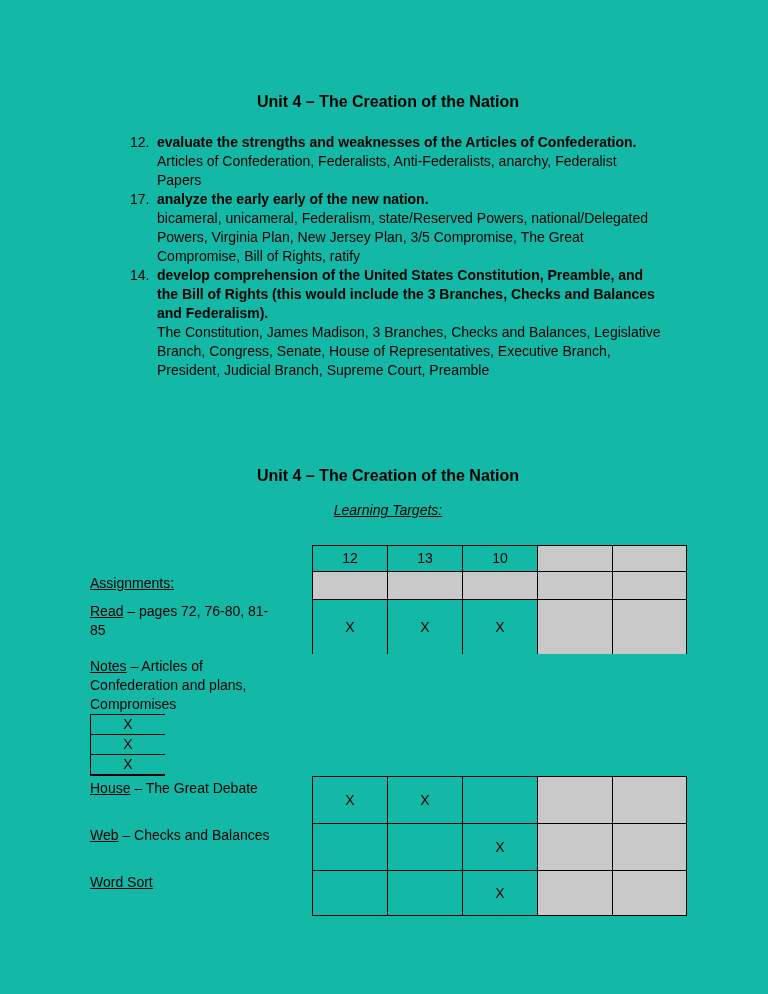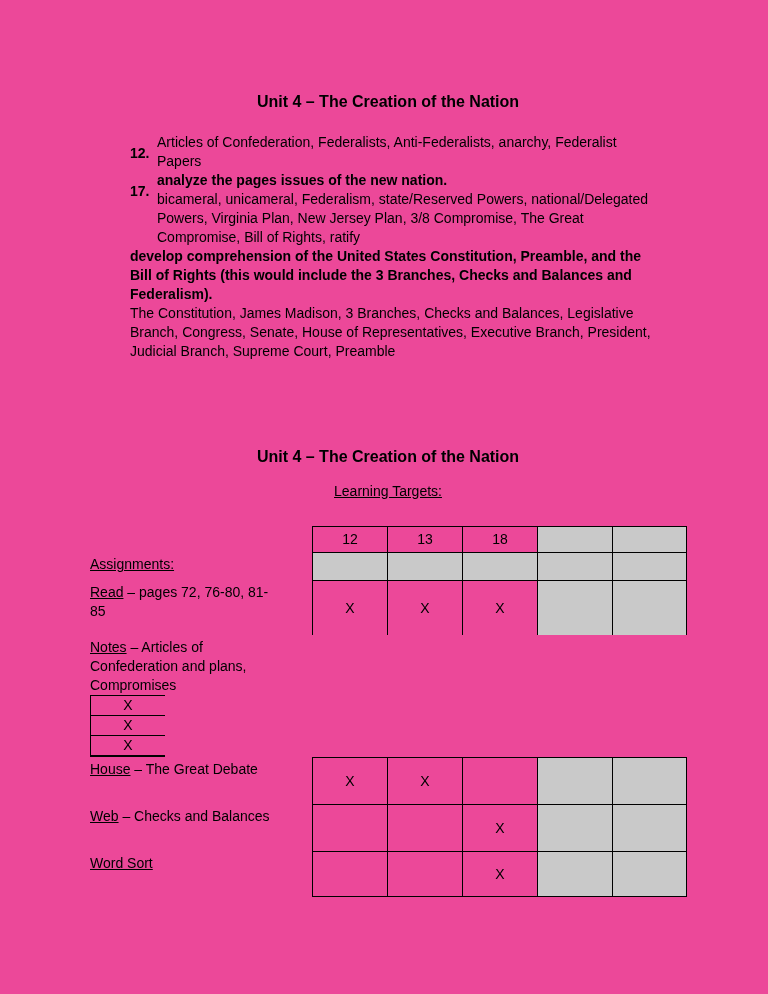--- a/index.html
+++ b/index.html
@@ -1,47 +1,48 @@
 <!DOCTYPE html>
 <html style="--shade: #c9c9c9;"><head>
 <meta charset="utf-8">
 <style>
   * { box-sizing: border-box; }
   html, body { margin: 0; padding: 0; background: #ffffff; }
   .page {
     width: 768px;
     height: 994px;
-    background: #ec4899;
+    background: #14b8a6;
     color: #000;
     font-family: "Liberation Sans", "DejaVu Sans", sans-serif;
     font-size: 14px;
     line-height: 19px;
     padding: 92px 82px 40px 90px;
     position: relative;
     overflow: hidden;
   }
   .title {
     font-size: 16px;
     line-height: 20px;
     font-weight: bold;
     text-align: center;
     margin: 0 0 21px 0;
   }
   .section-row { display: flex; }
   .sec-num { width: 45px; flex: none; }
   .sec-title { font-weight: bold; }
   .objectives { margin-left: 40px; padding-right: 24px; }
   .obj { display: flex; }
-  .obj-num { width: 27px; flex: none; font-weight: bold; margin-top: 11px; }
+  .obj-num { width: 27px; flex: none; font-weight: normal; }
   .obj-body { flex: 1; }
   .obj-goal { font-weight: bold; }
   .title2 { margin: 86px 0 0 0; }
   .lt-label {
     text-align: center;
     margin: 15px 0 25px 0;
+    font-style: italic;
   }
   .u { text-decoration: underline; }
   
   .ltable { width: 597px; }
   .trow { display: flex; }
   .rlabel {
     width: 222px;
     flex: none;
     padding: 3px 30px 0 0;
   }
@@ -71,52 +72,54 @@
 <div class="page">
 
   <div class="title">Unit 4 – The Creation of the Nation</div>
 
 
   <div class="objectives">
 
     <div class="obj">
       <span class="obj-num">12.</span>
       <div class="obj-body">
+        <div class="obj-goal">evaluate the strengths and weaknesses of the Articles of Confederation.</div>
         <div class="obj-vocab">Articles of Confederation, Federalists, Anti-Federalists, anarchy, Federalist Papers</div>
       </div>
     </div>
 
     <div class="obj">
       <span class="obj-num">17.</span>
       <div class="obj-body">
-        <div class="obj-goal">analyze the pages issues of the new nation.</div>
-        <div class="obj-vocab">bicameral, unicameral, Federalism, state/Reserved Powers, national/Delegated Powers, Virginia Plan, New Jersey Plan, 3/8 Compromise, The Great Compromise, Bill of Rights, ratify</div>
+        <div class="obj-goal">analyze the early early of the new nation.</div>
+        <div class="obj-vocab">bicameral, unicameral, Federalism, state/Reserved Powers, national/Delegated Powers, Virginia Plan, New Jersey Plan, 3/5 Compromise, The Great Compromise, Bill of Rights, ratify</div>
       </div>
     </div>
 
     <div class="obj">
+      <span class="obj-num">14.</span>
       <div class="obj-body">
         <div class="obj-goal">develop comprehension of the United States Constitution, Preamble, and the Bill of Rights (this would include the 3 Branches, Checks and Balances and Federalism).</div>
         <div class="obj-vocab">The Constitution, James Madison, 3 Branches, Checks and Balances, Legislative Branch, Congress, Senate, House of Representatives, Executive Branch, President, Judicial Branch, Supreme Court, Preamble</div>
       </div>
     </div>
 
   </div>
 
   <div class="title title2">Unit 4 – The Creation of the Nation</div>
 
   <div class="lt-label"><span class="u">Learning Targets:</span></div>
 
   <div class="ltable">
 
     <div class="trow r-header">
       <div class="rlabel"></div>
       <div class="cell">12</div>
       <div class="cell">13</div>
-      <div class="cell">18</div>
+      <div class="cell">10</div>
       <div class="cell shade"></div>
       <div class="cell shade"></div>
     </div>
 
     <div class="trow r-assign">
       <div class="rlabel">
         <span class="u">Assignments:</span><span></span>
       </div>
       <div class="cell shade"></div>
       <div class="cell shade"></div>

